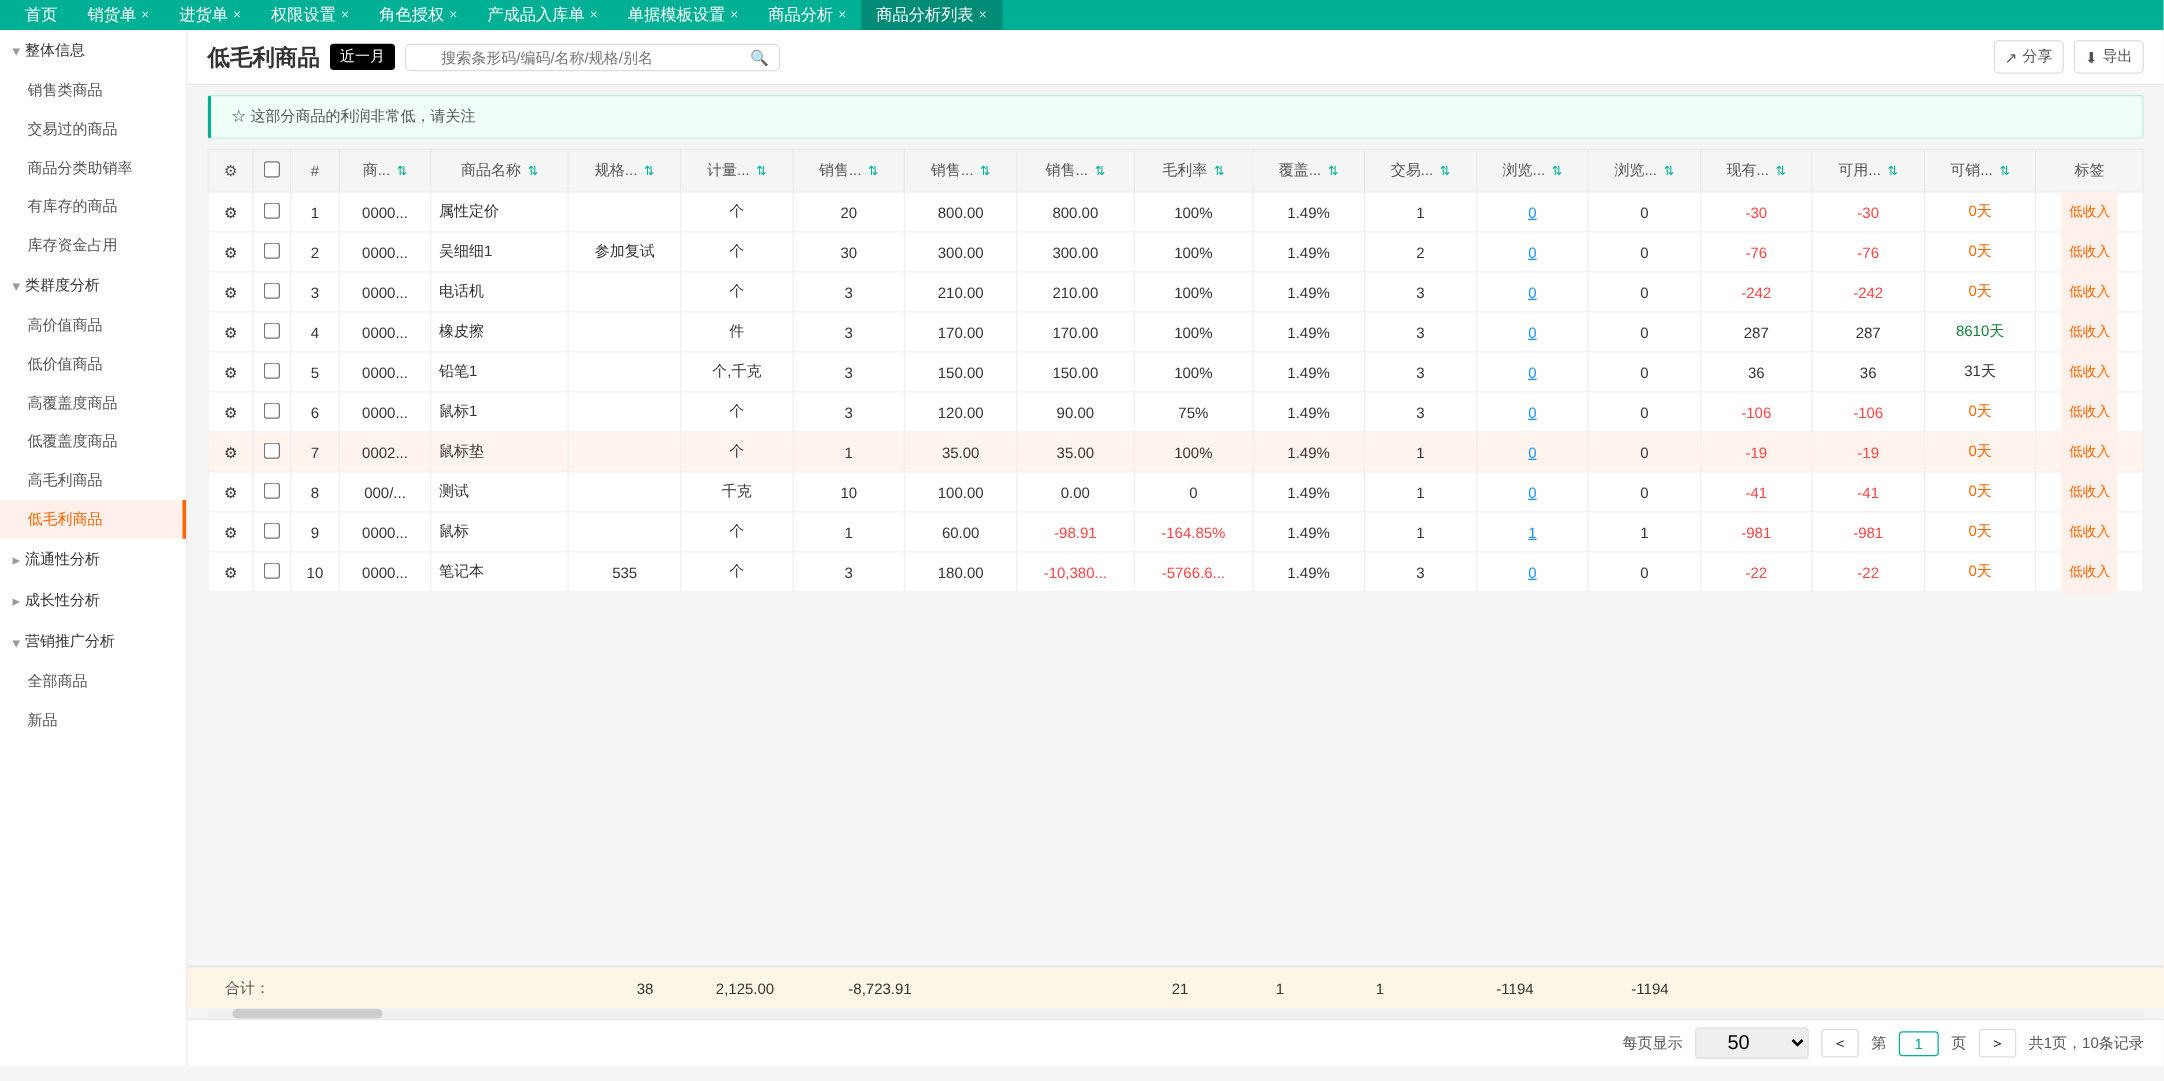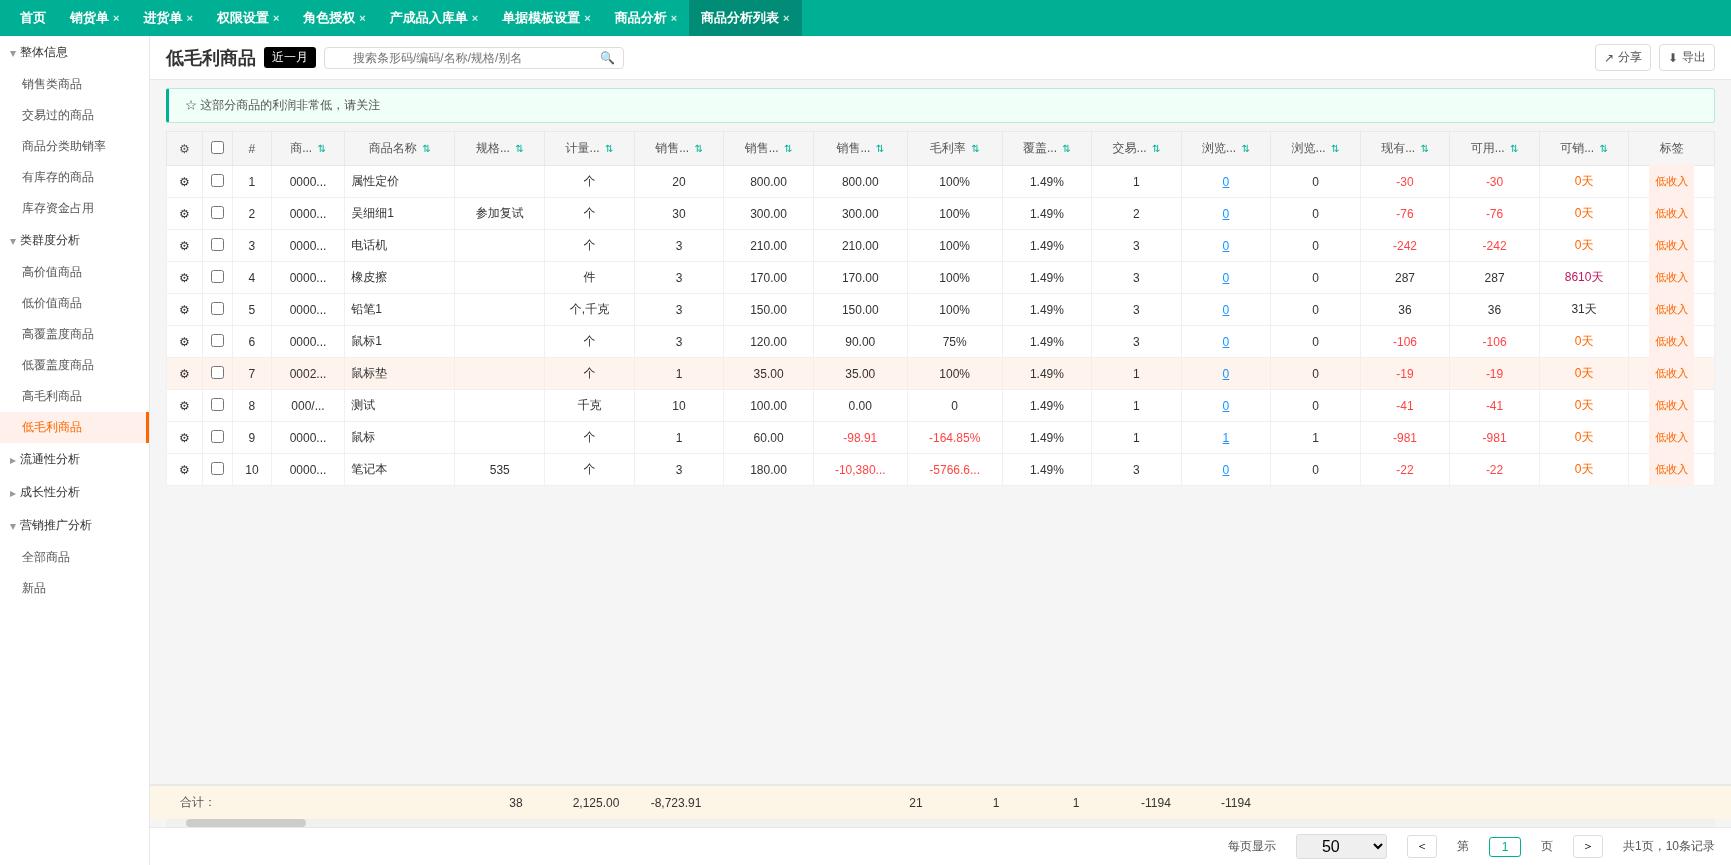--- a/index.html
+++ b/index.html
@@ -3,23 +3,22 @@
   <meta charset="utf-8">
   <style>
     * { margin: 0; padding: 0; box-sizing: border-box; }
     body { font-family: 'Microsoft YaHei', Arial, sans-serif; font-size: 12px; background: #f5f5f5; color: #333; }
 
     
     .top-nav {
       background: #00b094;
       display: flex;
       align-items: center;
-      height: 36px;
+      height: 24px;
       padding: 0 8px;
-      font-weight: bold;
     }
     .nav-item {
       color: #fff;
       padding: 0 12px;
       height: 36px;
       display: flex;
       align-items: center;
       cursor: pointer;
       font-size: 13px;
       white-space: nowrap;
@@ -158,21 +157,21 @@
     }
     thead th .sort-icon { color: #00b094; margin-left: 2px; font-size: 10px; }
     tbody tr.row-highlighted { background: #fff3ed; }
     tbody td {
       padding: 7px 6px;
       border: 1px solid #f0f0f0;
       text-align: center;
       white-space: nowrap;
     }
     .col-name { text-align: left; }
-    .text-red { color: #ff4444; }
+    .text-red { color: #ff4444; margin-left: 28px; }
     .text-link { color: #1890ff; text-decoration: underline; cursor: pointer; }
     .badge-low {
       background: #fff0eb;
       color: #ff6600;
       padding: 11px 6px;
       border-radius: 2px;
       font-size: 11px;
     }
     .checkbox-cell { width: 30px; }
     
@@ -198,21 +197,21 @@
     }
 
     
     .pagination-bar {
       display: flex;
       align-items: center;
       justify-content: flex-end;
       padding: 6px 16px;
       background: #fff;
       border-top: 1px solid #e8e8e8;
-      gap: 20px;
+      gap: 10px;
       font-size: 12px;
       color: #555;
     }
     .pagination-bar select {
       border: 1px solid #ddd;
       padding: 2px 21px;
       border-radius: 3px;
       font-size: 16px;
     }
     .pagination-btn {
@@ -430,21 +429,21 @@
       <td>3</td>
       <td>170.00</td>
       <td class="">170.00</td>
       <td class="">100%</td>
       <td>1.49%</td>
       <td>3</td>
       <td class="text-link">0</td>
       <td>0</td>
       <td class="">287</td>
       <td class="">287</td>
-      <td style="color:#be185d;margin-left:11px;">8610天</td>
+      <td style="color:#15803d;margin-left:11px;">8610天</td>
       <td><span class="badge-low">低收入</span></td>
     </tr>
             <tr>
       <td style="text-align:center;">⚙</td>
       <td class="checkbox-cell"><input type="checkbox" style=""></td>
       <td>5</td>
       <td>0000...</td>
       <td class="col-name">铅笔1</td>
       <td></td>
       <td>个,千克</td>

